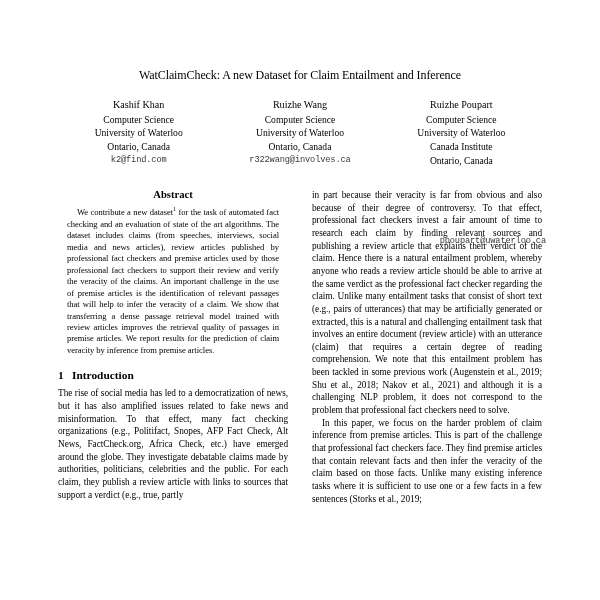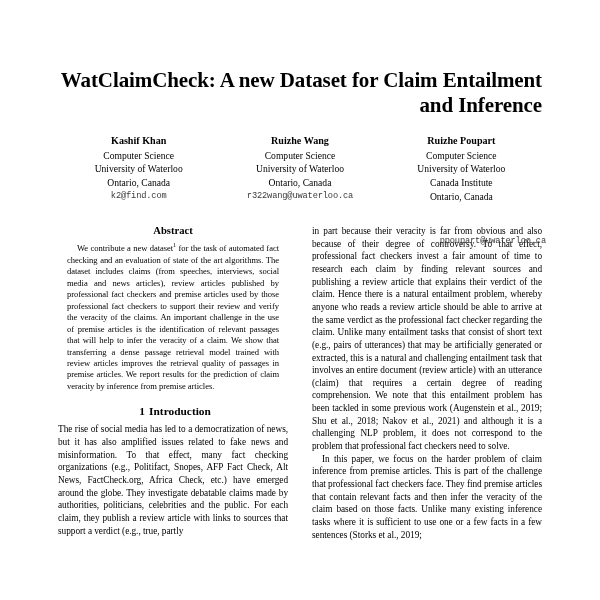--- a/index.html
+++ b/index.html
@@ -16,42 +16,42 @@
   }
   .page {
     position: relative;
     width: 600px;
     height: 600px;
     padding: 0 58px;
   }
 
   
   .title {
-    text-align: right;
-    font-weight: bold;
-    font-size: 21px;
+    text-align: center;
+    font-weight: normal;
+    font-size: 12px;
     letter-spacing: -0.1px;
     margin-top: 68px;
     line-height: 1.2;
   }
 
   
   .authors {
     display: flex;
     margin-top: 16px;
     width: 100%;
   }
   .author-col {
     flex: 1 1 0;
     text-align: center;
     font-size: 9.6px;
     line-height: 1.42;
   }
   .author-name {
-    font-weight: bold;
+    font-weight: normal;
     font-size: 10.1px;
   }
   .author-line { white-space: nowrap; }
   .email {
     font-family: "Liberation Mono", "DejaVu Sans Mono", monospace;
     font-size: 8.7px;
     color: #3a3a3a;
     letter-spacing: -0.15px;
     white-space: nowrap;
   }
@@ -80,21 +80,20 @@
   .sec-center {
     text-align: center;
     font-weight: bold;
     font-size: 10.6px;
     margin: 0 0 7px 0;
   }
   .sec-head {
     font-weight: bold;
     font-size: 11.4px;
     margin: 13px 0 6px 0;
-    text-align: center;
   }
   .sec-head .num { display: inline-block; min-width: 14px; }
 
   p.tx {
     margin: 0;
     text-align: justify;
     text-justify: inter-word;
     hyphens: manual;
     font-size: 8.55px;
     line-height: 1.345;
@@ -127,21 +126,21 @@
       <div class="author-line">University of Waterloo</div>
       <div class="author-line">Ontario, Canada</div>
       <div class="email">k2@find.com</div>
     </div>
 
     <div class="author-col">
       <div class="author-name">Ruizhe Wang</div>
       <div class="author-line">Computer Science</div>
       <div class="author-line">University of Waterloo</div>
       <div class="author-line">Ontario, Canada</div>
-      <div class="email">r322wang@uwaterloo.ca</div>
+      <div class="email">r322wang@involves.ca</div>
     </div>
 
     <div class="author-col">
       <div class="author-name">Ruizhe Poupart</div>
       <div class="author-line">Computer Science</div>
       <div class="author-line">University of Waterloo</div>
       <div class="author-line">Canada Institute</div>
       <div class="author-line">Ontario, Canada</div>
     </div>
 

